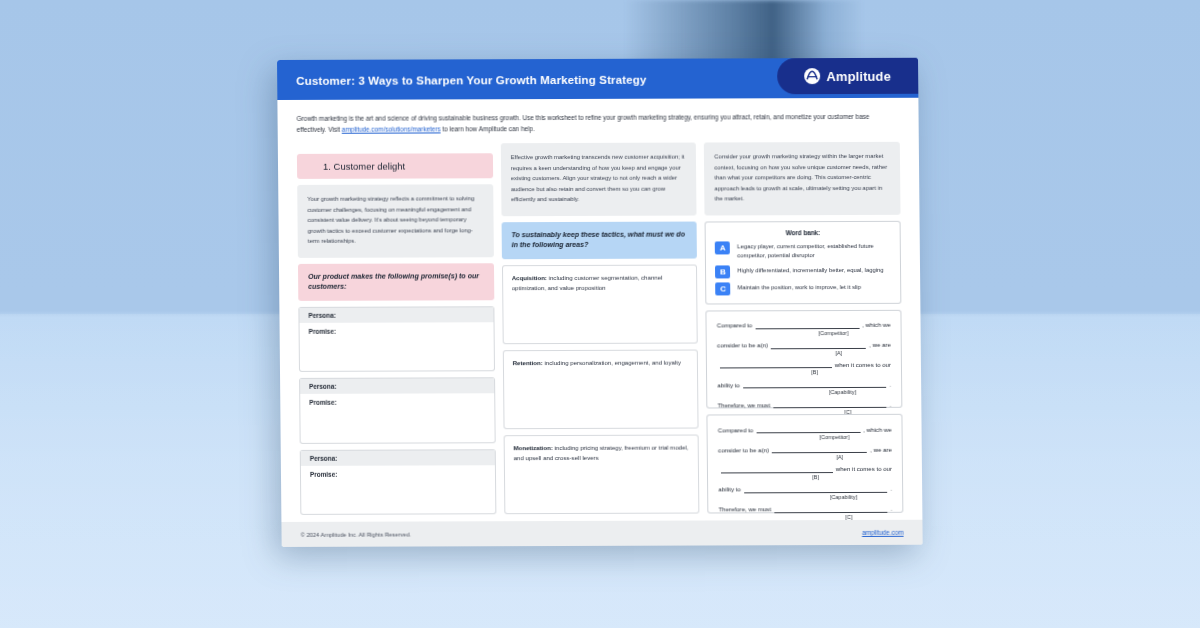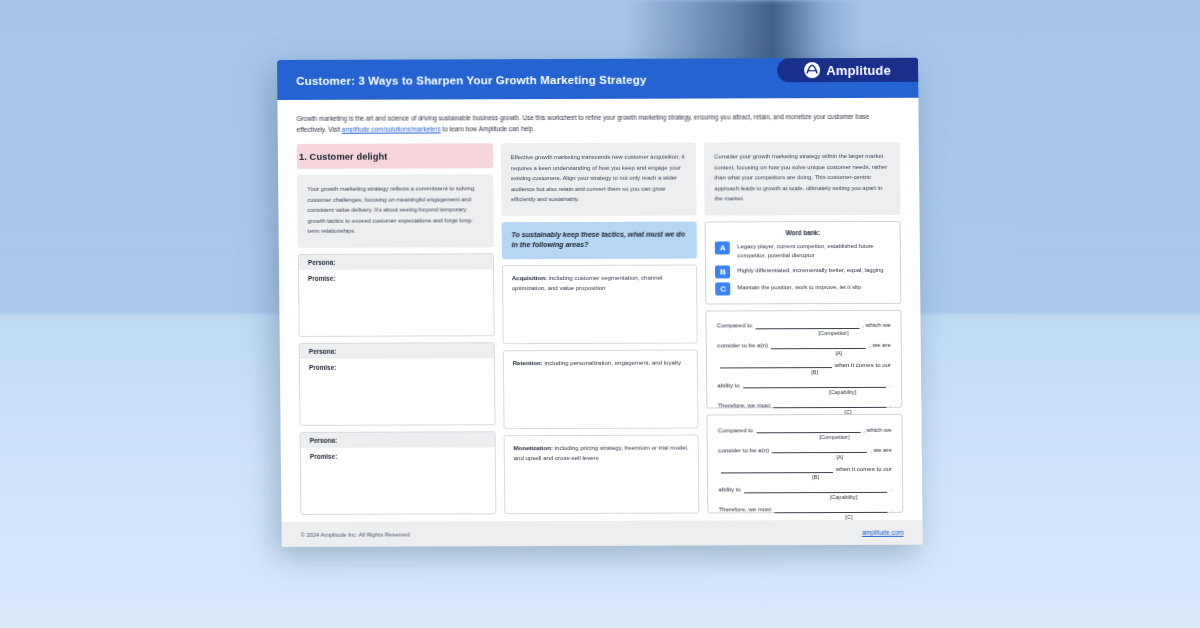--- a/index.html
+++ b/index.html
@@ -82,21 +82,21 @@
     padding-left: 19px;
     white-space: nowrap;
   }
   .hdr-title b { font-weight: bold; }
   .hdr-title span { font-weight: bold; }
 
   .logo-badge {
     position: absolute;
     right: 0;
     top: 0;
-    height: 24px;
+    height: 36px;
     width: 141px;
     background: #182f8c;
     border-radius: 22px 0 0 22px;
     display: flex;
     align-items: center;
     justify-content: center;
     gap: 6px;
   }
   .logo-mark {
     width: 16px; height: 16px;
@@ -130,26 +130,27 @@
   .cols {
     display: flex;
     gap: 8px;
     padding: 0 19px;
     flex: 1 1 auto;
     min-height: 0;
   }
   .col { width: 33.33%; display: flex; flex-direction: column; gap: 6px; }
 
   .col-hd {
-    padding: 7px 2px;
+    padding: 7px 26px;
     font-size: 9.4px;
-    font-weight: bold;
+    font-weight: normal;
     color: #17202e;
     border-radius: 3px;
     letter-spacing: .05px;
+    margin-top: 10px;
   }
   .hd-pink { background: #f7d5dc; }
   .hd-blue { background: #b6d6f5; }
   .hd-teal { background: #8adcdc; }
 
   .blurb {
     background: #eceef0;
     border-radius: 3px;
     padding: 9px 10px 11px 10px;
     font-size: 5.9px;
@@ -310,20 +311,21 @@
 
   <div class="intro">
     <span>Growth marketing is the art and science of driving sustainable business growth. Use this worksheet to refine your growth marketing strategy, ensuring you attract, retain, and monetize your customer base effectively. Visit </span><a href="#">amplitude.com/solutions/marketers</a><span> to learn how Amplitude can help.</span>
   </div>
 
   <div class="cols">
 
     <div class="col">
       <div class="col-hd hd-pink">1. Customer delight</div>
       <div class="blurb">Your growth marketing strategy reflects a commitment to solving customer challenges, focusing on meaningful engagement and consistent value delivery. It's about seeing beyond temporary growth tactics to exceed customer expectations and forge long-term relationships.</div>
+      <div class="prompt pr-pink">Our product makes the following promise(s) to our customers:</div>
       <div class="boxes">
         <div class="abox">
           <div class="abox-strip">Persona:</div>
           <div class="abox-sub">Promise:</div>
         </div>
         <div class="abox">
           <div class="abox-strip">Persona:</div>
           <div class="abox-sub">Promise:</div>
         </div>
         <div class="abox">

